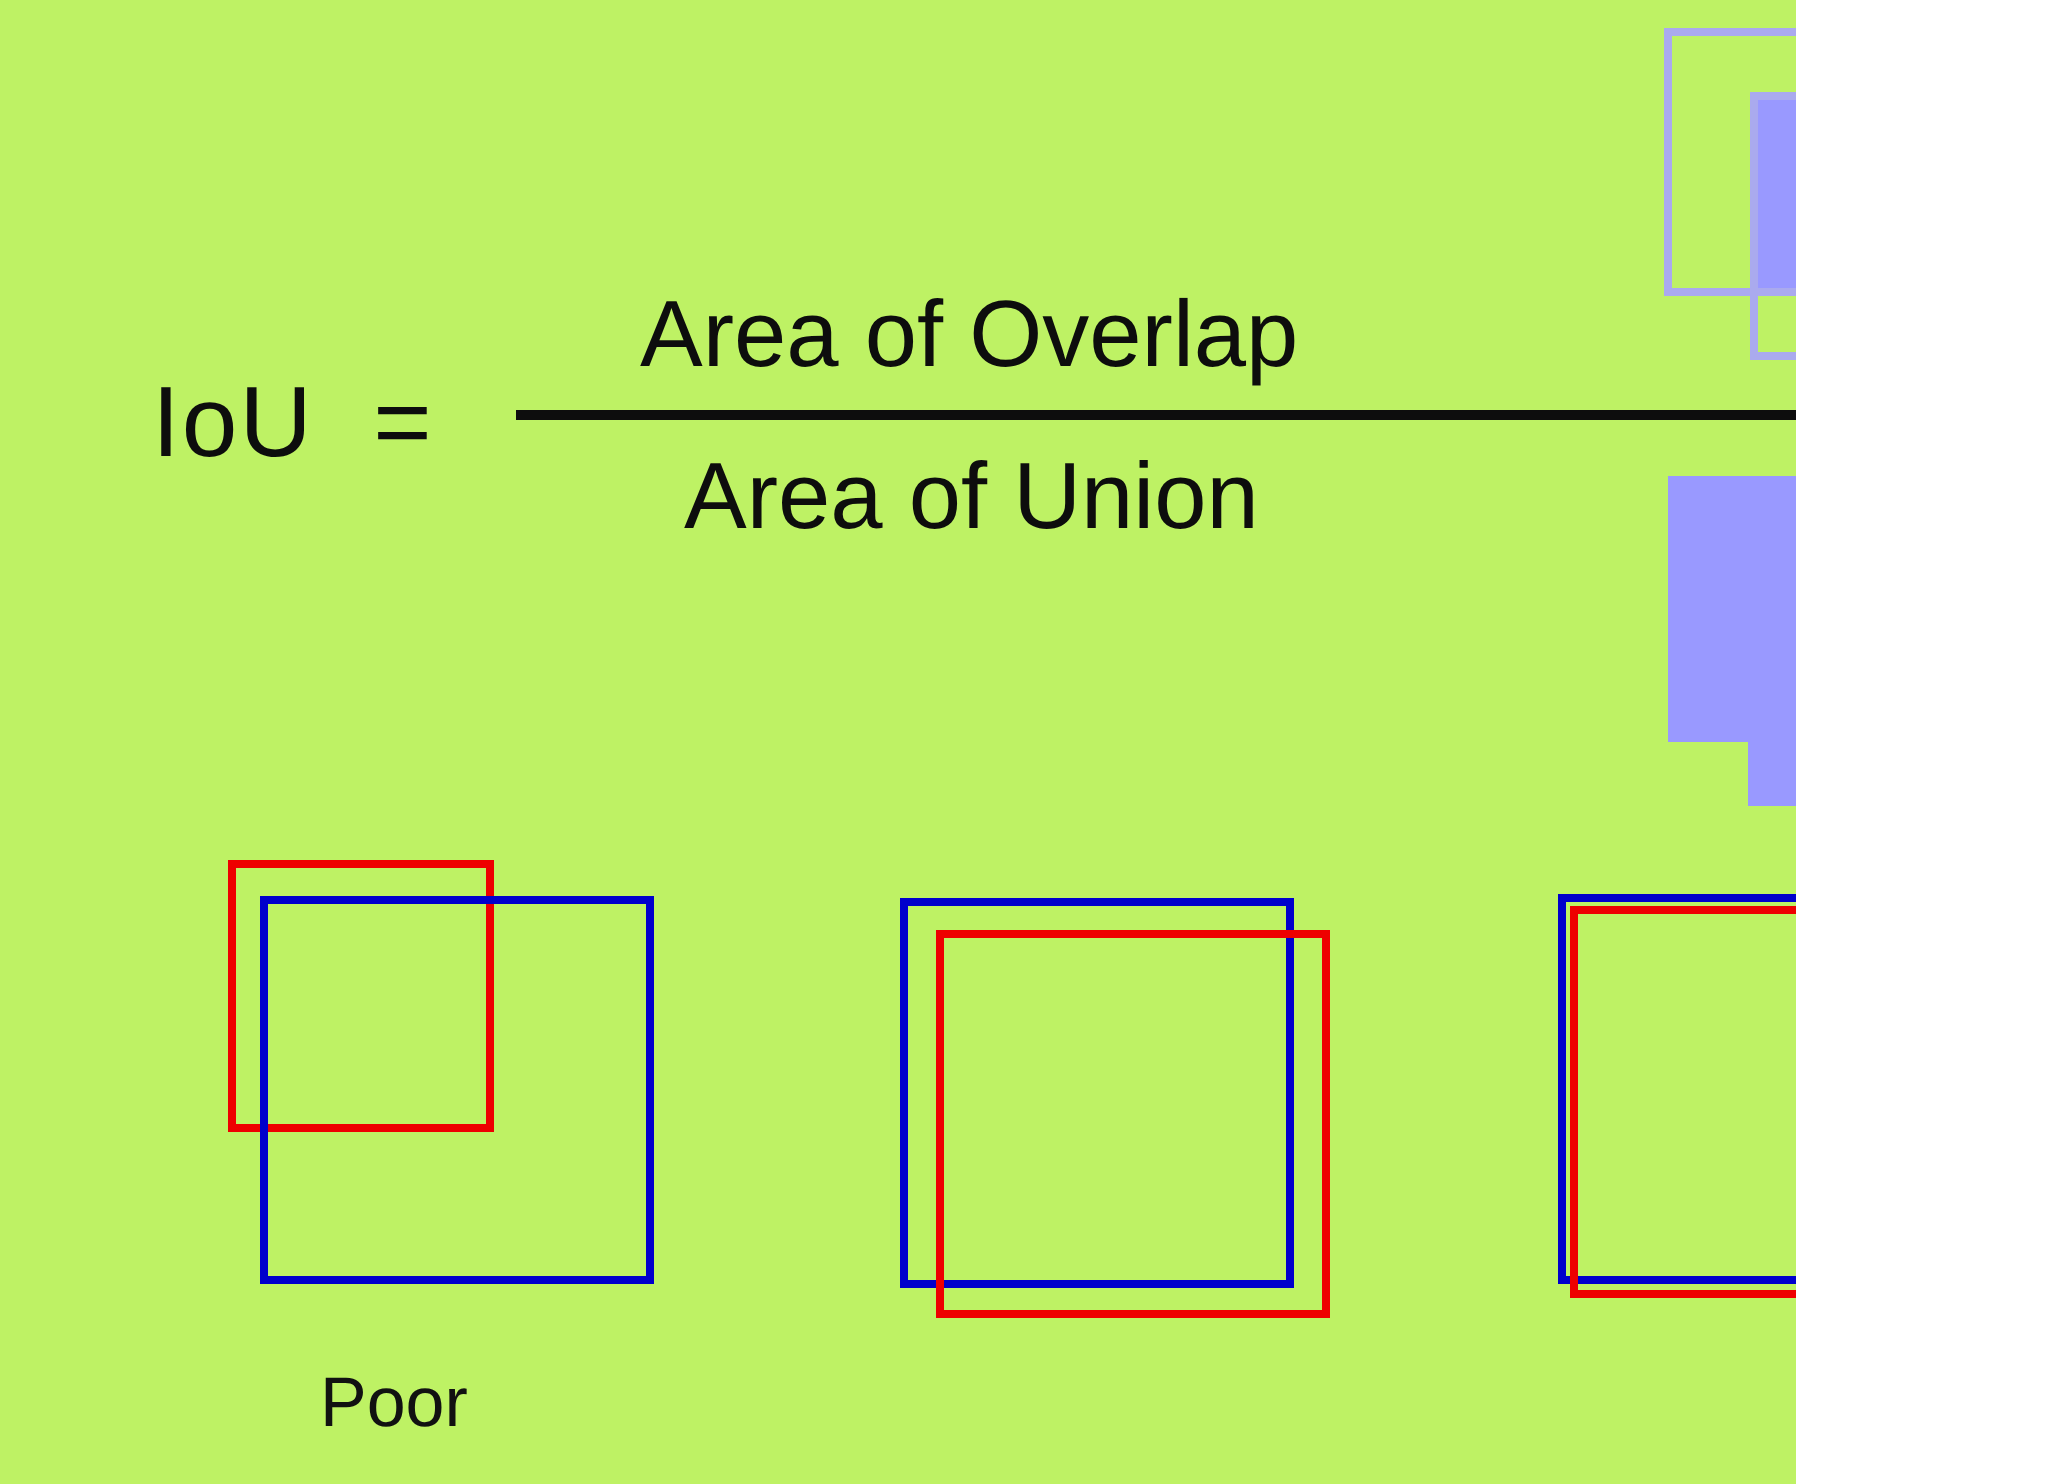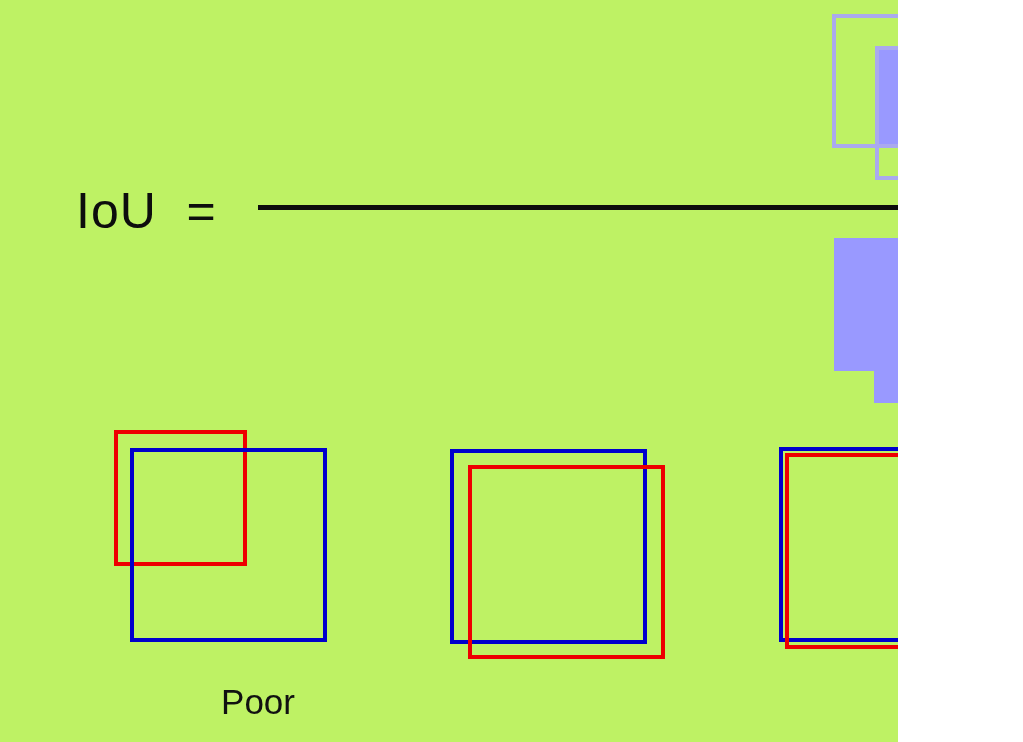--- a/index.html
+++ b/index.html
@@ -74,21 +74,21 @@
   }
   .box-blue { border: 4px solid #0000cc; }
   .box-red  { border: 4px solid #ee0000; }
 
   .example-label {
     position: absolute;
     font-size: 35px;
     line-height: 1;
     white-space: pre;
     color: #111111;
-    text-align: right;
+    text-align: left;
   }
 
   
   #example-poor { left: 100px; top: 420px; width: 240px; height: 240px; }
   #poor-red  { left: 14px;  top: 10px; width: 133px; height: 136px; }
   #poor-blue { left: 30px;  top: 28px; width: 197px; height: 194px; }
   #label-poor { left: 160px; top: 684px; width: 135px; }
 
   
   #example-good { left: 440px; top: 440px; width: 240px; height: 230px; }
@@ -102,23 +102,25 @@
   #exc-red  { left: 15px; top: 13px; width: 195px; height: 196px; }
   #label-excellent { left: 775px; top: 684px; width: 190px; }
 </style>
 </head>
 <body>
 
 <div id="stage">
 
   <div class="iou-label">IoU  =</div>
 
+  <div class="numerator">Area of Overlap</div>
 
   <div class="fraction-bar"></div>
 
+  <div class="denominator">Area of Union</div>
 
   <svg id="overlap-diagram" class="diagram-svg" width="190" height="182" viewBox="0 0 190 182">
 
     <rect x="51" y="40" width="87" height="98" fill="#9999ff"></rect>
 
     <rect x="8" y="8" width="130" height="130" fill="none" stroke="#aaaaee" stroke-width="4"></rect>
 
     <rect x="51" y="40" width="130" height="130" fill="none" stroke="#aaaaee" stroke-width="4"></rect>
   </svg>
 

